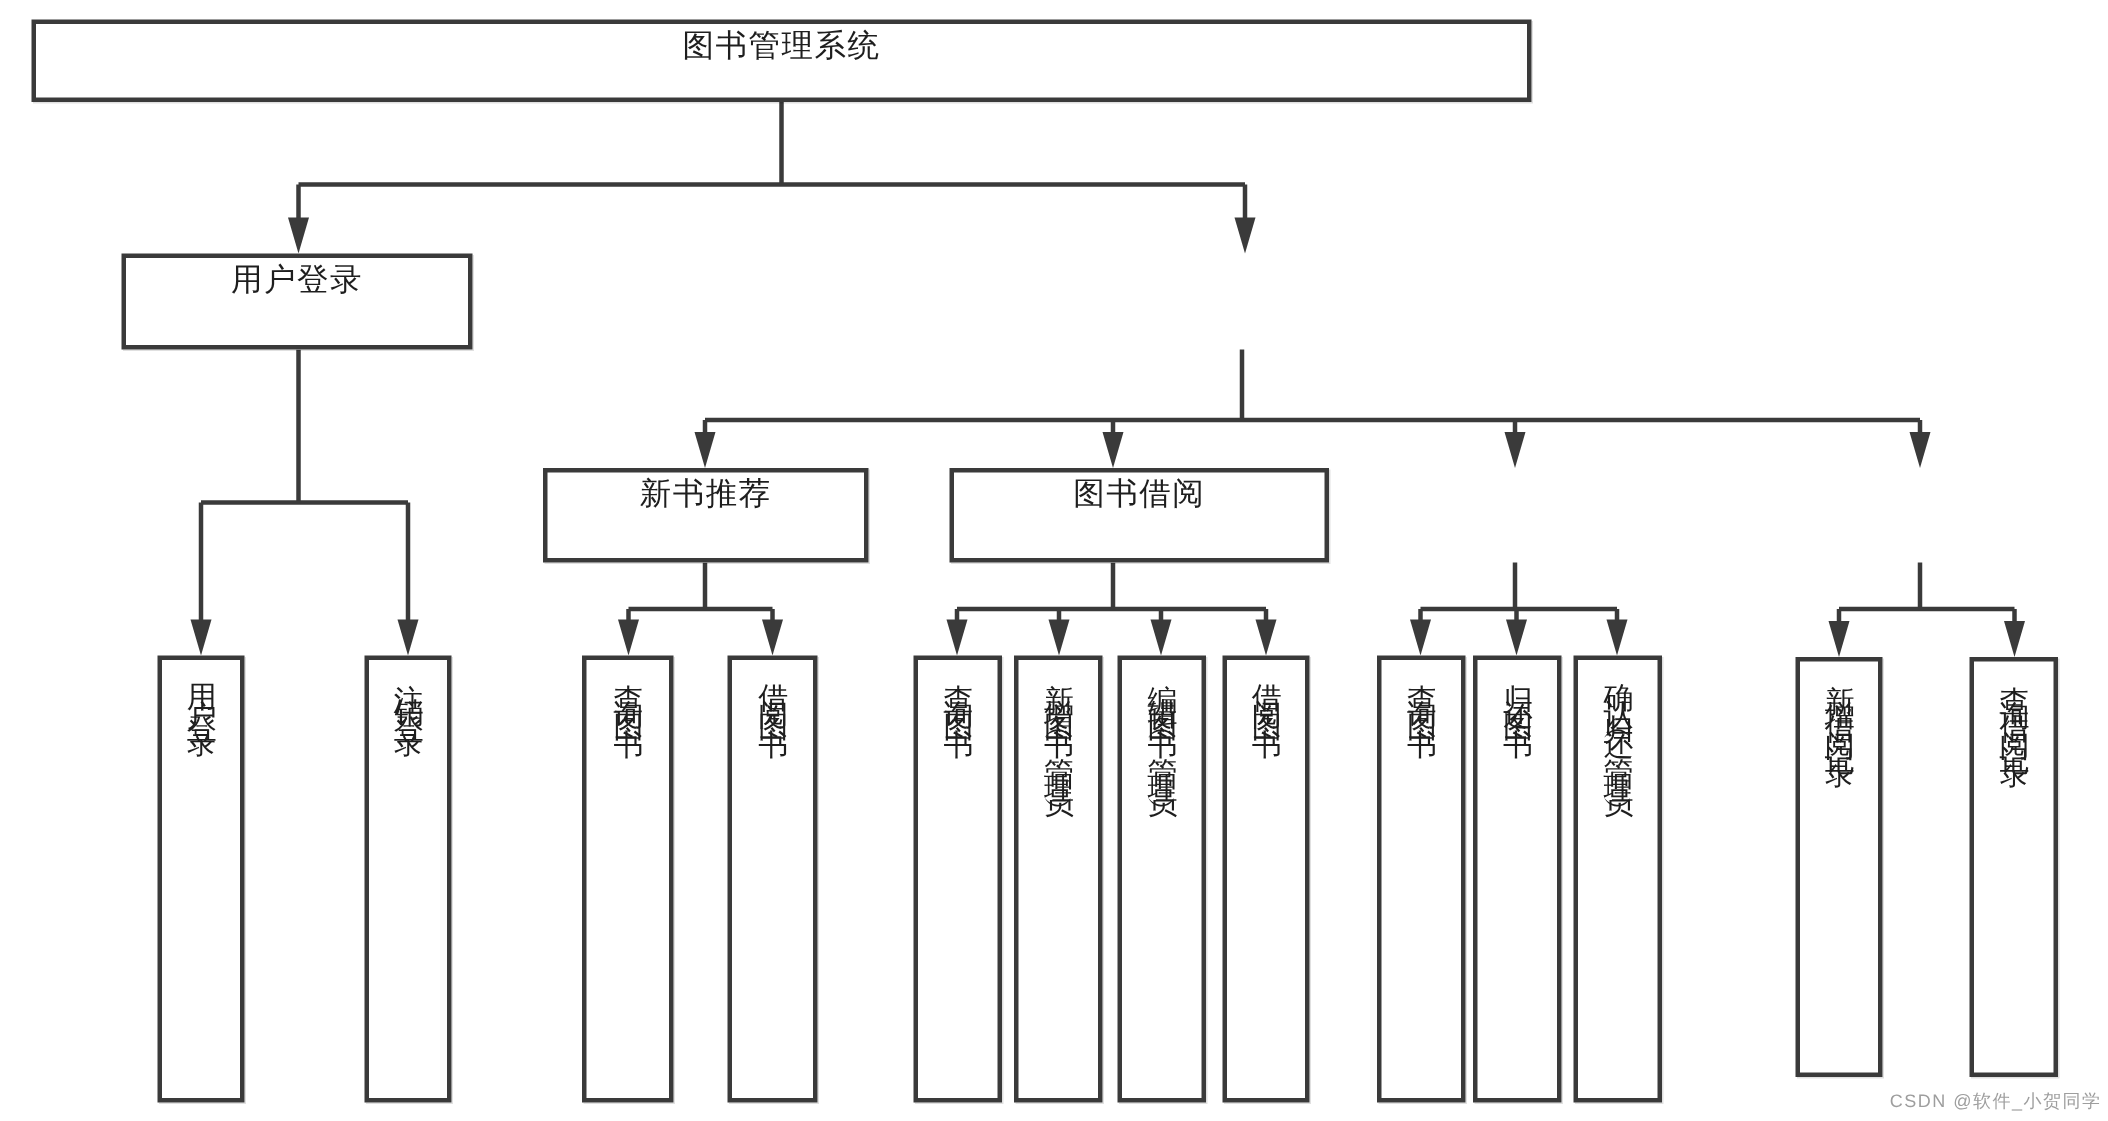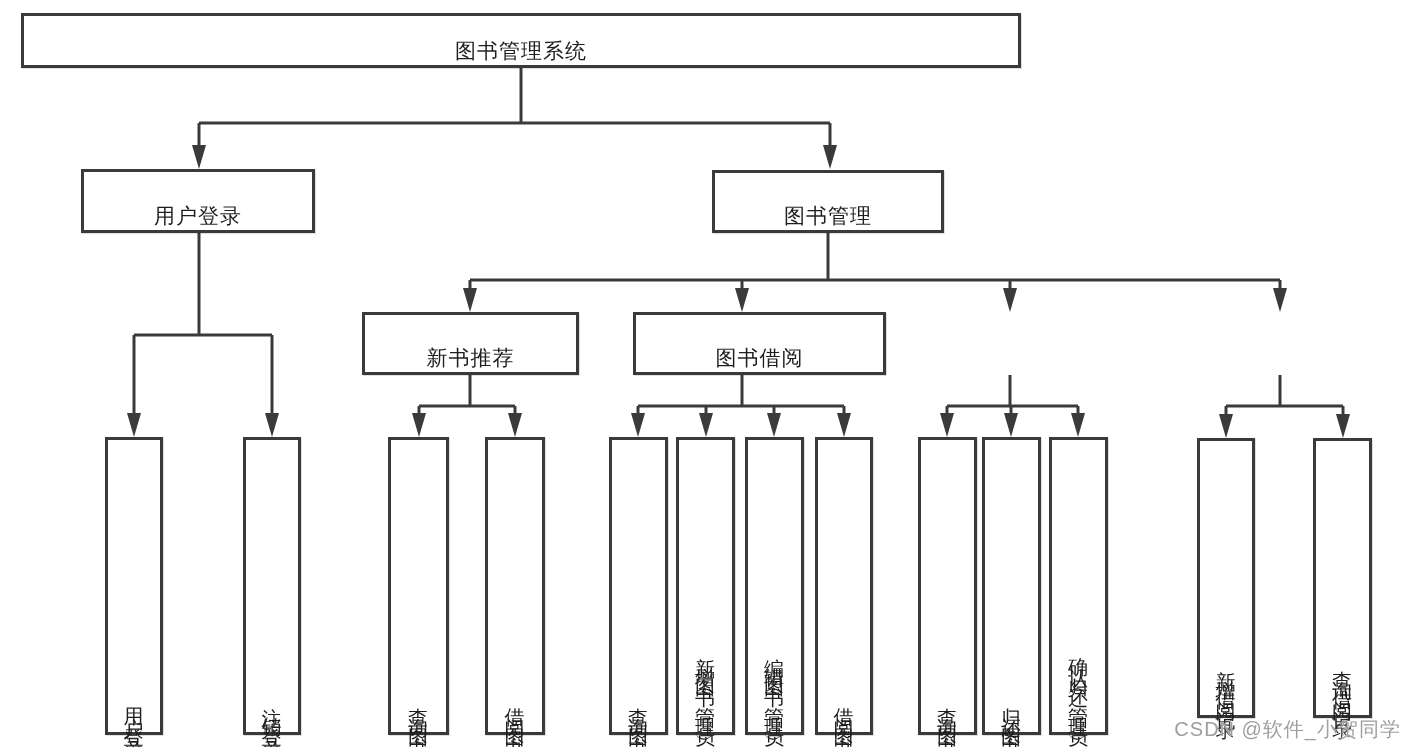--- a/index.html
+++ b/index.html
@@ -16,42 +16,42 @@
     left: 0; top: 0;
     width: 1405px; height: 747px;
   }
   .box {
     position: absolute;
     box-sizing: border-box;
     background: #ffffff;
     border: 3px solid #3a3a3a;
     box-shadow: 1px 1px 0 rgba(0,0,0,0.12);
     display: flex;
-    align-items: flex-end;
+    align-items: flex-start;
     justify-content: center;
     color: #1e1e1e;
   }
   .hbox span {
     font-size: 21px;
     letter-spacing: 1px;
     white-space: nowrap;
   }
   .vbox span {
     writing-mode: vertical-rl;
     text-orientation: mixed;
     font-size: 20px;
     letter-spacing: 10px;
     line-height: 1;
     white-space: nowrap;
   }
   .watermark {
     position: absolute;
     right: 4px;
     bottom: 4px;
-    font-size: 20px;
+    font-size: 12px;
     color: #9e9e9e;
     letter-spacing: 1px;
     text-shadow: 0 0 2px #ffffff;
     z-index: 5;
     white-space: nowrap;
   }
   svg line, svg path { stroke: #3a3a3a; stroke-width: 3; fill: none; }
   svg polygon { fill: #3a3a3a; stroke: none; }
 </style>
 </head>
@@ -135,23 +135,20 @@
     </g>
   </svg>
 
   <div class="box hbox" style="left:21px;top:13px;width:1000px;height:55px">
     <span>图书管理系统</span>
   </div>
 
   <div class="box hbox" style="left:81px;top:169px;width:234px;height:64px">
     <span>用户登录</span>
   </div>
-  <div class="box hbox" style="left:712px;top:170px;width:232px;height:63px">
-    <span>图书管理</span>
-  </div>
 
   <div class="box hbox" style="left:362px;top:312px;width:217px;height:63px">
     <span>新书推荐</span>
   </div>
   <div class="box hbox" style="left:633px;top:312px;width:253px;height:63px">
     <span>图书借阅</span>
   </div>
 
   <div class="box vbox" style="left:105px;top:437px;width:58px;height:298px">
     <span>用户登录</span>

